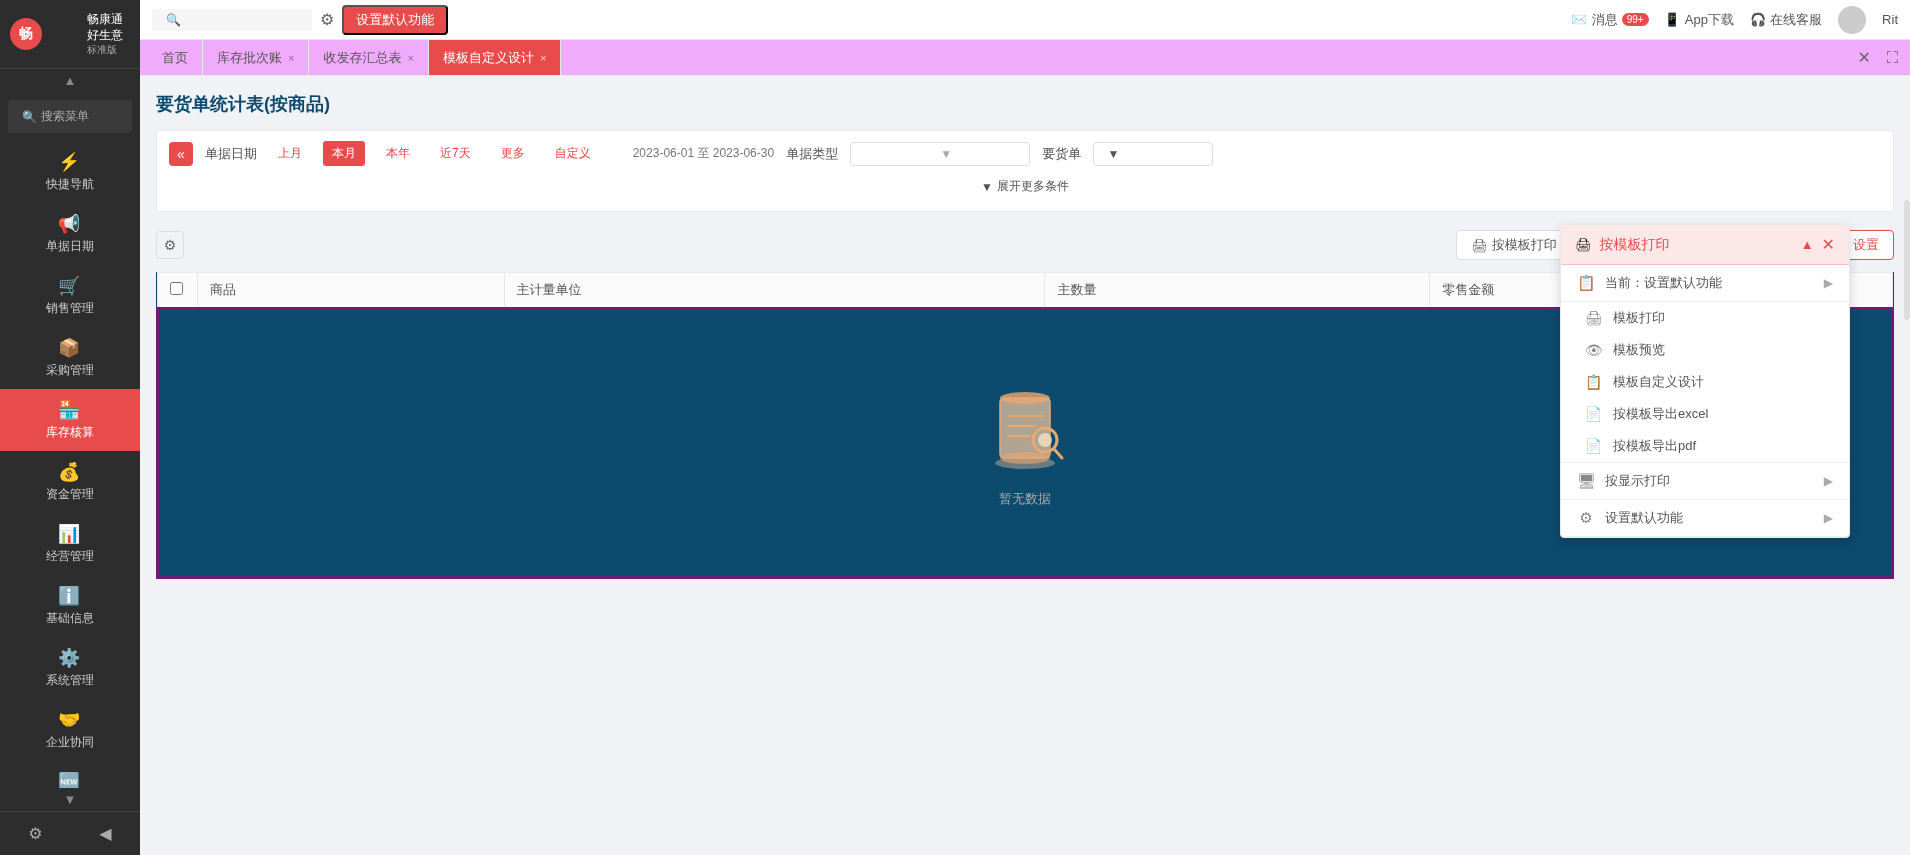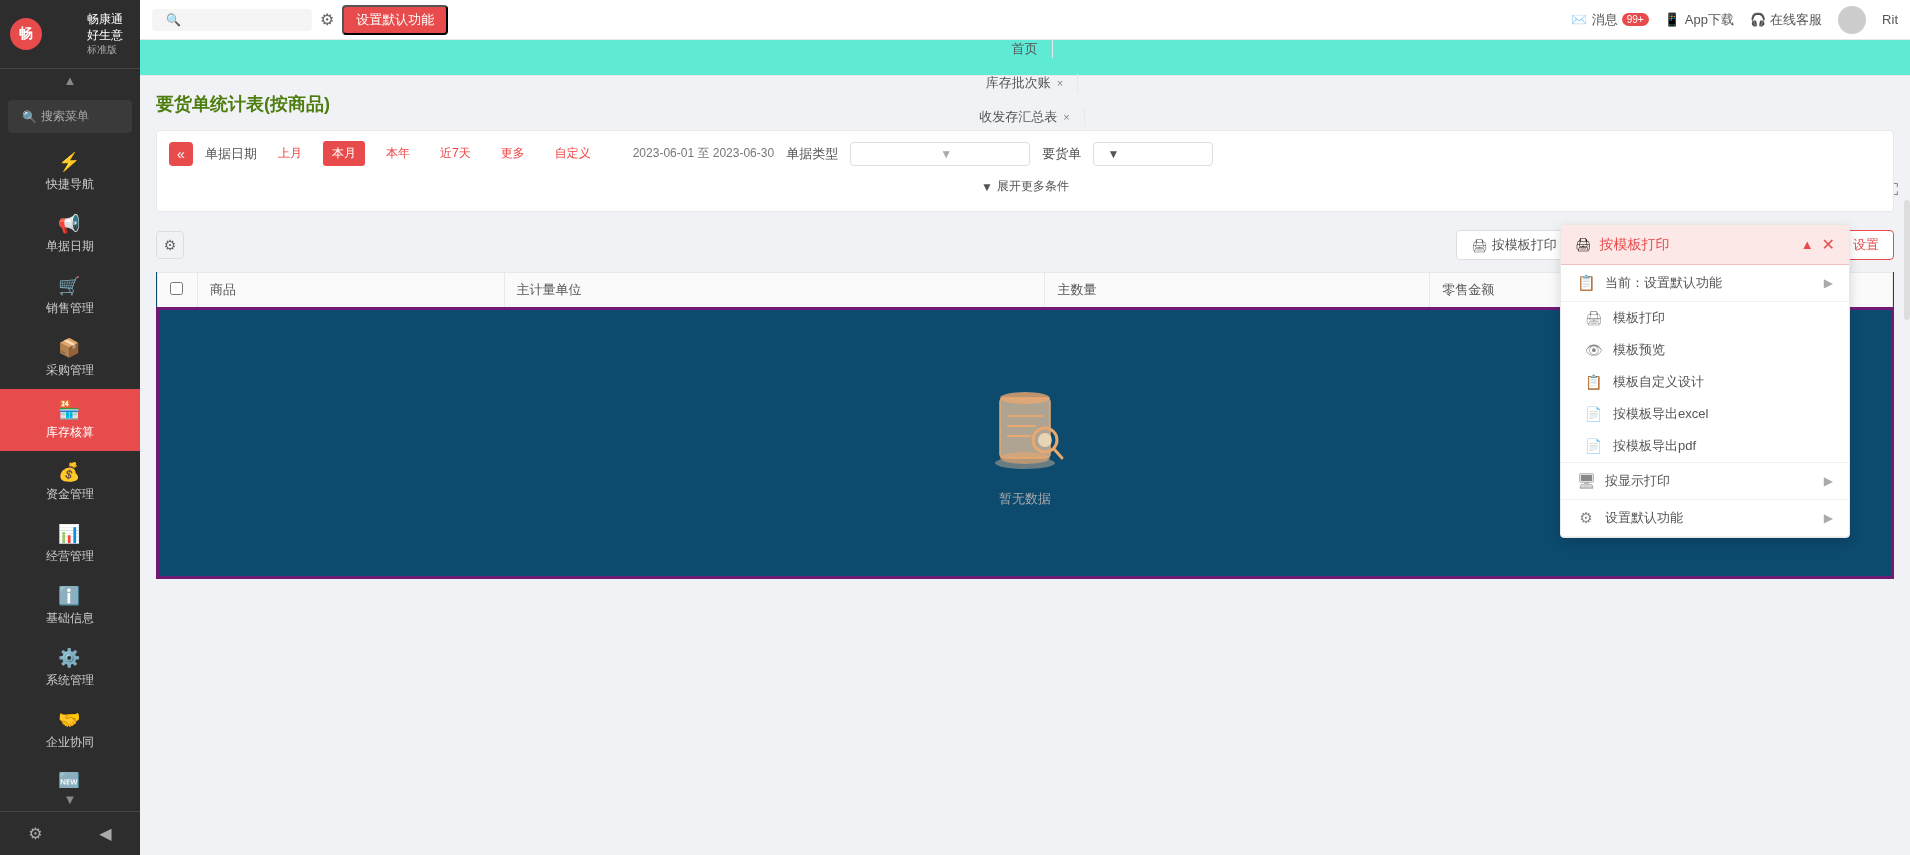--- a/index.html
+++ b/index.html
@@ -149,27 +149,26 @@
       width: 28px;
       height: 28px;
       background: #ccc;
       border-radius: 50%;
     }
     .topbar-username { color: #555; font-size: 13px; }
 
     
     .tabbar {
       height: 36px;
-      background: #5eead4;
+      background: #f0abfc;
       border-bottom: 1px solid #e8e8e8;
       display: flex;
       align-items: center;
       padding: 0 8px;
-      gap: 16px;
-      flex-direction: column;
+      gap: 0;
     }
     .tab {
       display: flex;
       align-items: center;
       padding: 0 14px;
       height: 100%;
       font-size: 13px;
       color: #555;
       cursor: pointer;
       border-right: 1px solid #e8e8e8;
@@ -200,21 +199,21 @@
     .content {
       flex: 1;
       padding: 16px;
       overflow: auto;
       position: relative;
     }
 
     .page-title {
       font-size: 18px;
       font-weight: bold;
-      color: #4d7c0f;
+      color: #0c4a6e;
       margin-bottom: 14px;
     }
 
     
     .filter-bar {
       background: #fff;
       border: 1px solid #e8e8e8;
       border-radius: 4px;
       padding: 10px 12px;
       margin-bottom: 10px;

